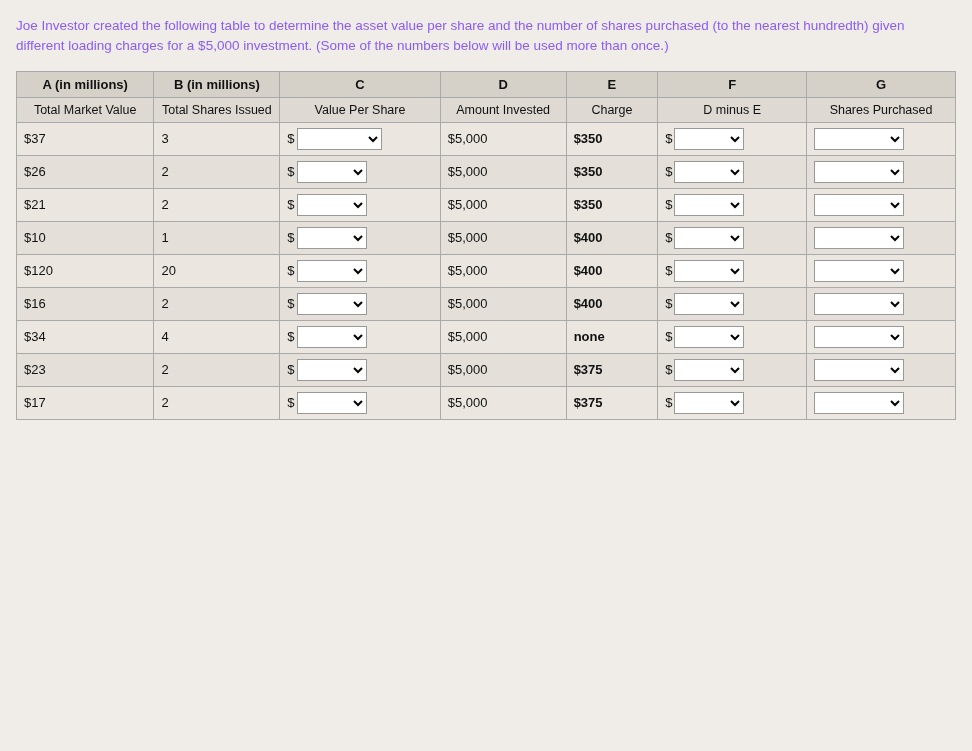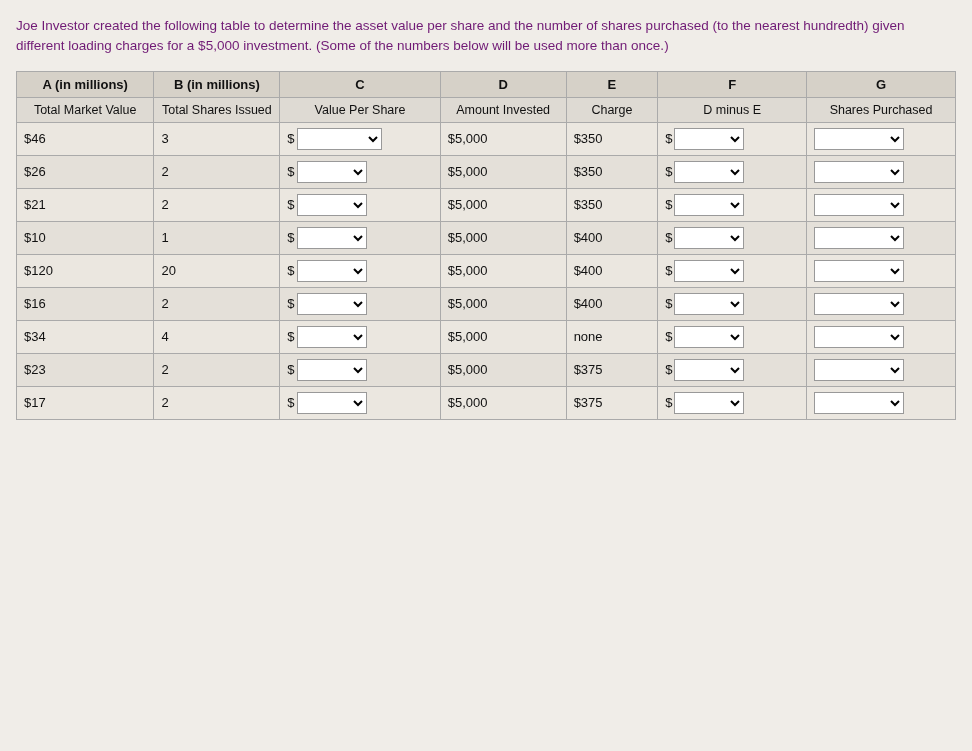--- a/index.html
+++ b/index.html
@@ -7,21 +7,21 @@
       font-family: Arial, sans-serif;
       font-size: 13px;
       background: #f0ede8;
       padding: 16px;
       width: 972px;
     }
     .intro-text {
       font-size: 13.5px;
       line-height: 1.5;
       margin-bottom: 14px;
-      color: #701a75;
+      color: #8b5cf6;
     }
     table {
       border-collapse: collapse;
       width: 100%;
       background: #c2410c;
     }
     th, td {
       border: 1px solid #aaa;
       padding: 5px 7px;
       vertical-align: middle;
@@ -44,21 +44,21 @@
       background: #ebe7e0;
       font-size: 13px;
     }
     tbody tr:nth-child(even) td {
       background: #e4e0d9;
     }
     .col-a { width: 120px; }
     .col-b { width: 110px; }
     .col-c { width: 140px; }
     .col-d { width: 110px; }
-    .col-e { width: 80px; }
+    .col-e { width: 80px; font-weight: bold; }
     .col-f { width: 130px; }
     .col-g { width: 130px; }
 
     .dollar-select-wrapper {
       display: flex;
       align-items: center;
       gap: 2px;
     }
     .dollar-prefix {
       font-size: 13px;
@@ -100,21 +100,21 @@
       <th class="col-b">Total Shares Issued</th>
       <th class="col-c">Value Per Share</th>
       <th class="col-d">Amount Invested</th>
       <th class="col-e">Charge</th>
       <th class="col-f">D minus E</th>
       <th class="col-g">Shares Purchased</th>
     </tr>
   </thead>
   <tbody id="table-body">
   <tr>
-        <td class="col-a">$46</td>
+        <td class="col-a">$37</td>
         <td class="col-b">3</td>
         <td class="col-c">
           <div class="dollar-select-wrapper">
             <span class="dollar-prefix">$</span>
             <select class="first-row-select"><option value=""></option></select>
           </div>
         </td>
         <td class="col-d">$5,000</td>
         <td class="col-e">$350</td>
         <td class="col-f">

